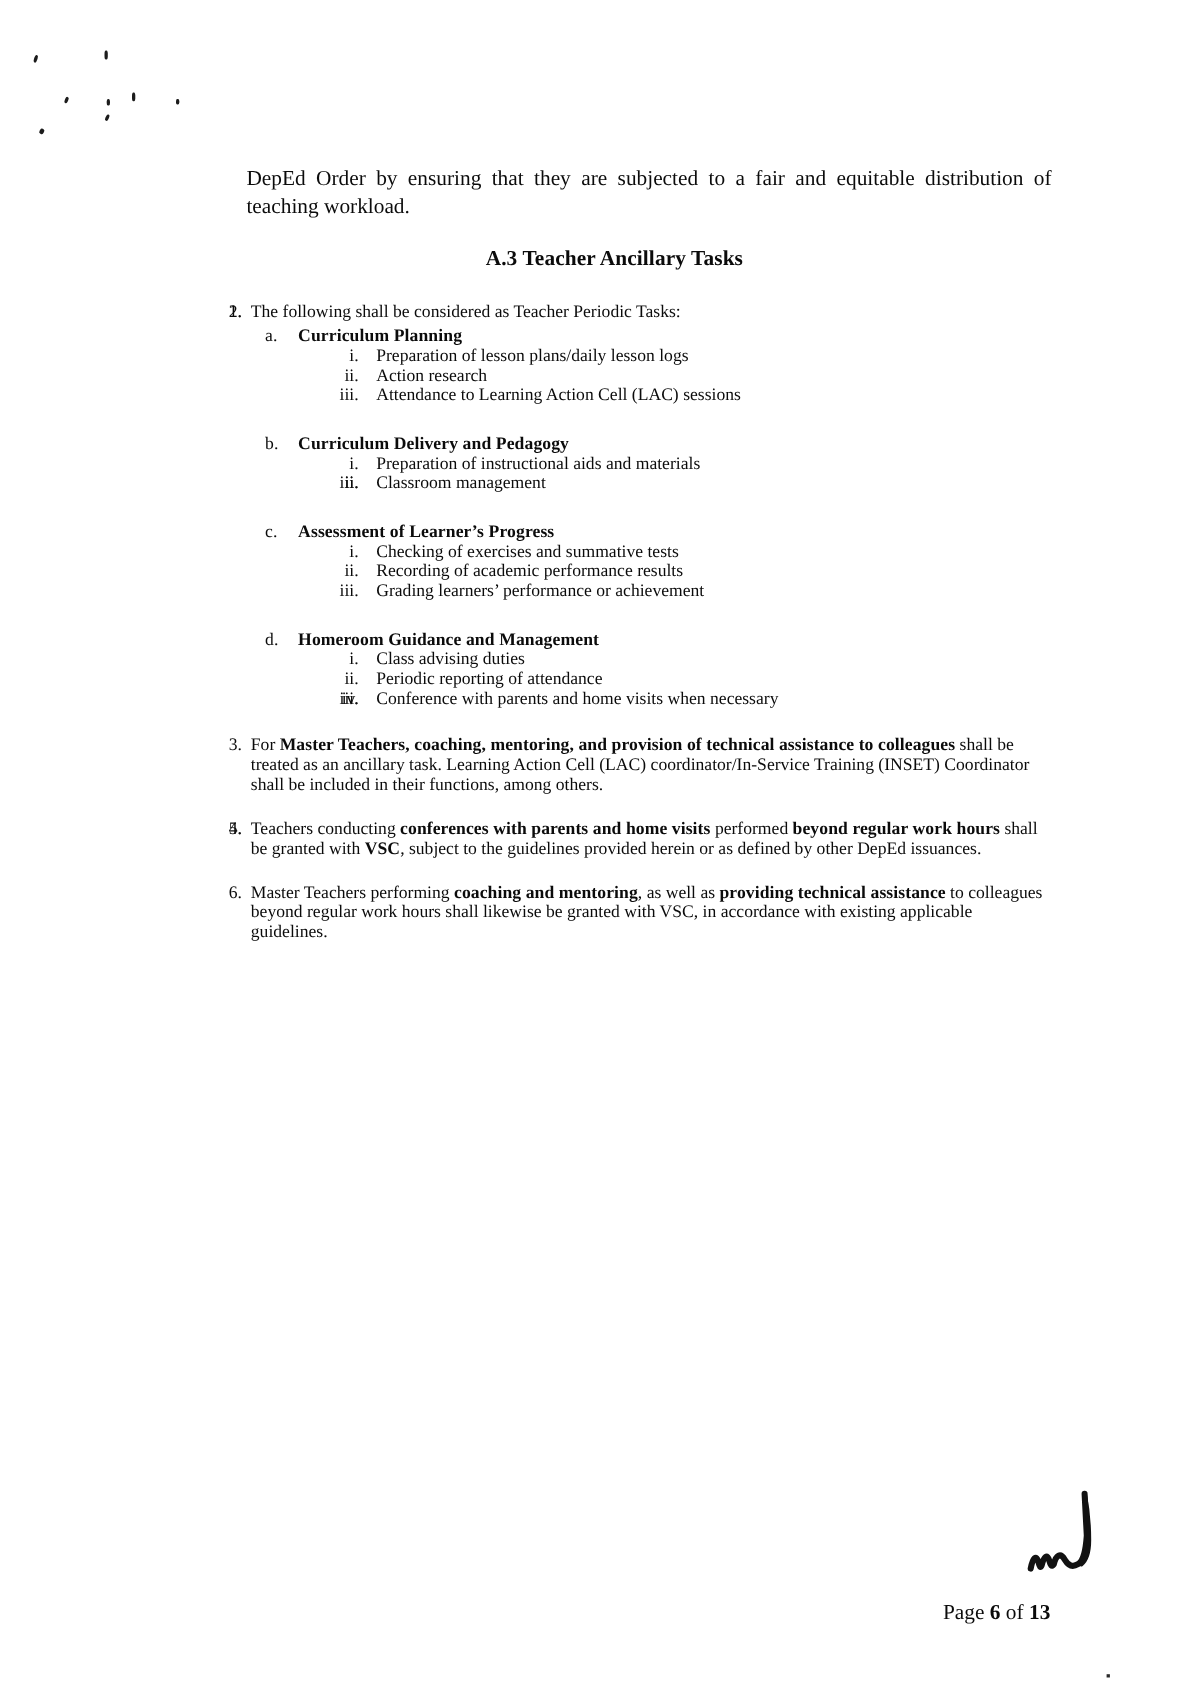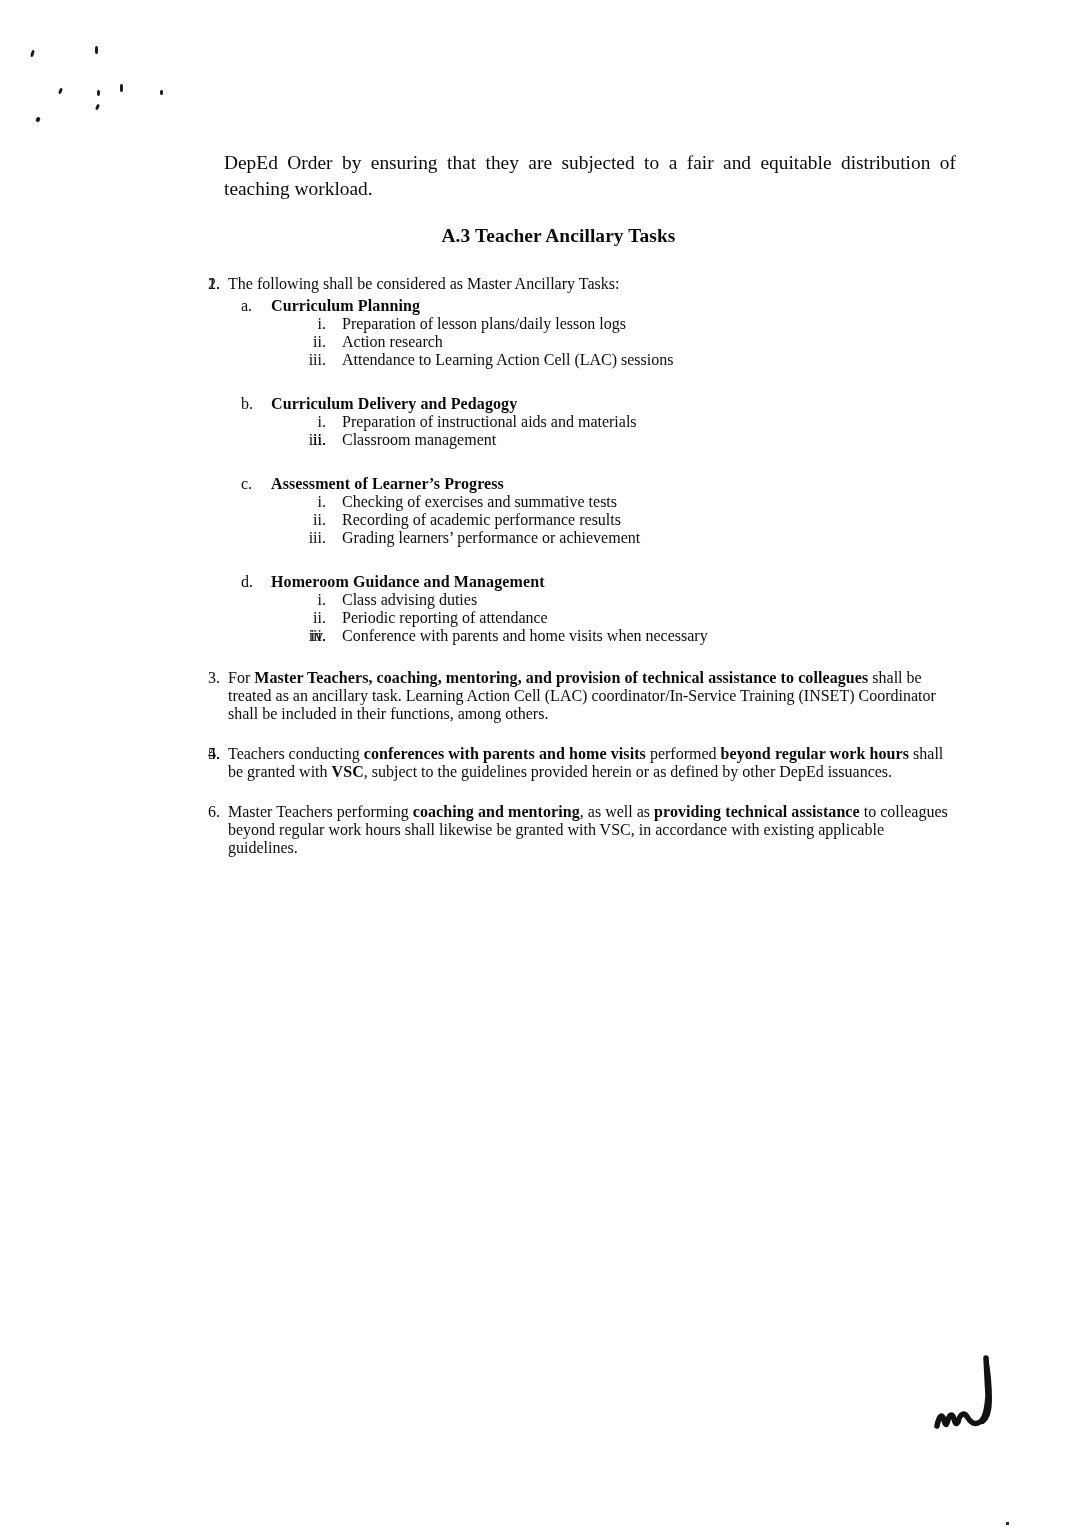--- a/index.html
+++ b/index.html
@@ -158,21 +158,21 @@
     <p class="intro">DepEd Order by ensuring that they are subjected to a fair and equitable distribution of teaching workload.</p>
 
     <div class="sec-head">A.3 Teacher Ancillary Tasks</div>
 
     <div class="lvl1">
       <span class="mk">1.</span>
     </div>
 
     <div class="lvl1 tight">
       <span class="mk">2.</span>
-      <span>The following shall be considered as Master Ancillary Tasks:</span>
+      <span>The following shall be considered as Teacher Periodic Tasks:</span>
     </div>
 
     <div class="group">
       <div class="lvl2">
         <span class="mk">a.</span>
         <span class="hd">Curriculum Planning</span>
       </div>
       <div class="lvl3">
         <span class="mk">i.</span>
         <span>Preparation of lesson plans/daily lesson logs</span>
@@ -265,14 +265,17 @@
       <span><span>Master Teachers performing </span><b>coaching and mentoring</b><span>, as well as </span><b>providing technical assistance</b><span> to colleagues beyond regular work hours shall likewise be granted with VSC, in accordance with existing applicable guidelines.</span></span>
     </div>
 
   </div>
 
   <svg class="signature" viewBox="0 0 110 95">
     <path d="M12 74 C14 64, 17 61, 19 68 C20 72, 21 74, 22 71 C24 63, 27 60, 29 67 C30 71, 31 73, 33 70 C35 62, 39 59, 43 66 C46 71, 50 73, 55 70 C60 67, 62 58, 63 44 L61 6" fill="none" stroke="#121212" stroke-width="5.5" stroke-linecap="round" stroke-linejoin="round"></path>
     <path d="M61 6 C63 16, 65 34, 65 48 C65 58, 63 66, 58 70" fill="none" stroke="#121212" stroke-width="4" stroke-linecap="round"></path>
   </svg>
 
+  <div class="footer">
+    <span>Page </span><b>6</b><span> of </span><b>13</b>
+  </div>
 
 </div>
 
 </body></html>

